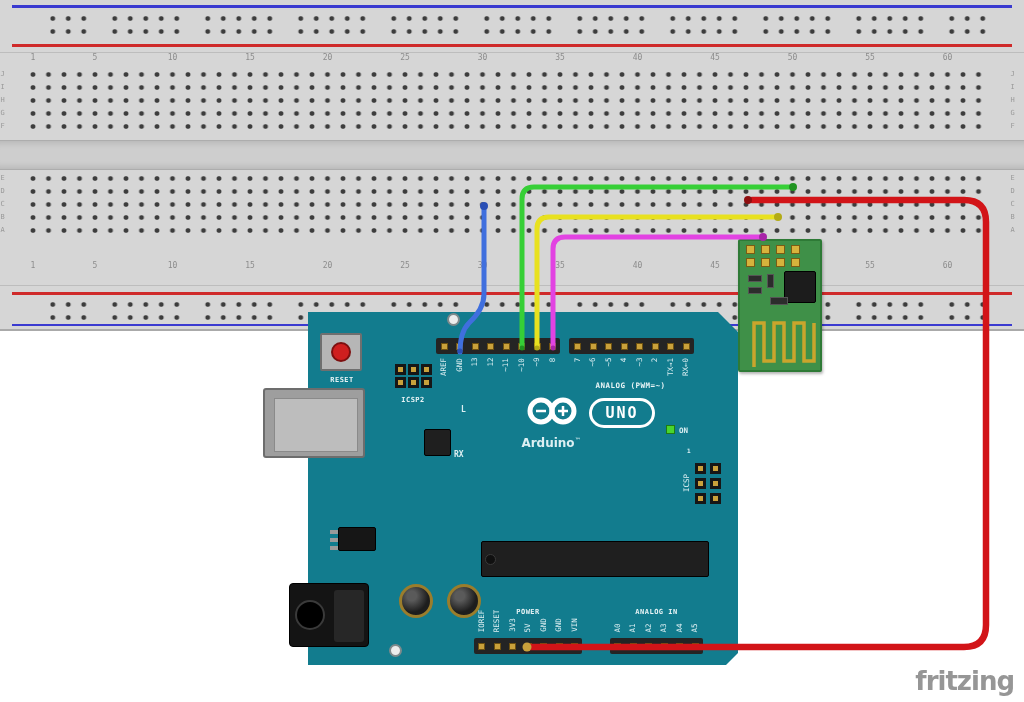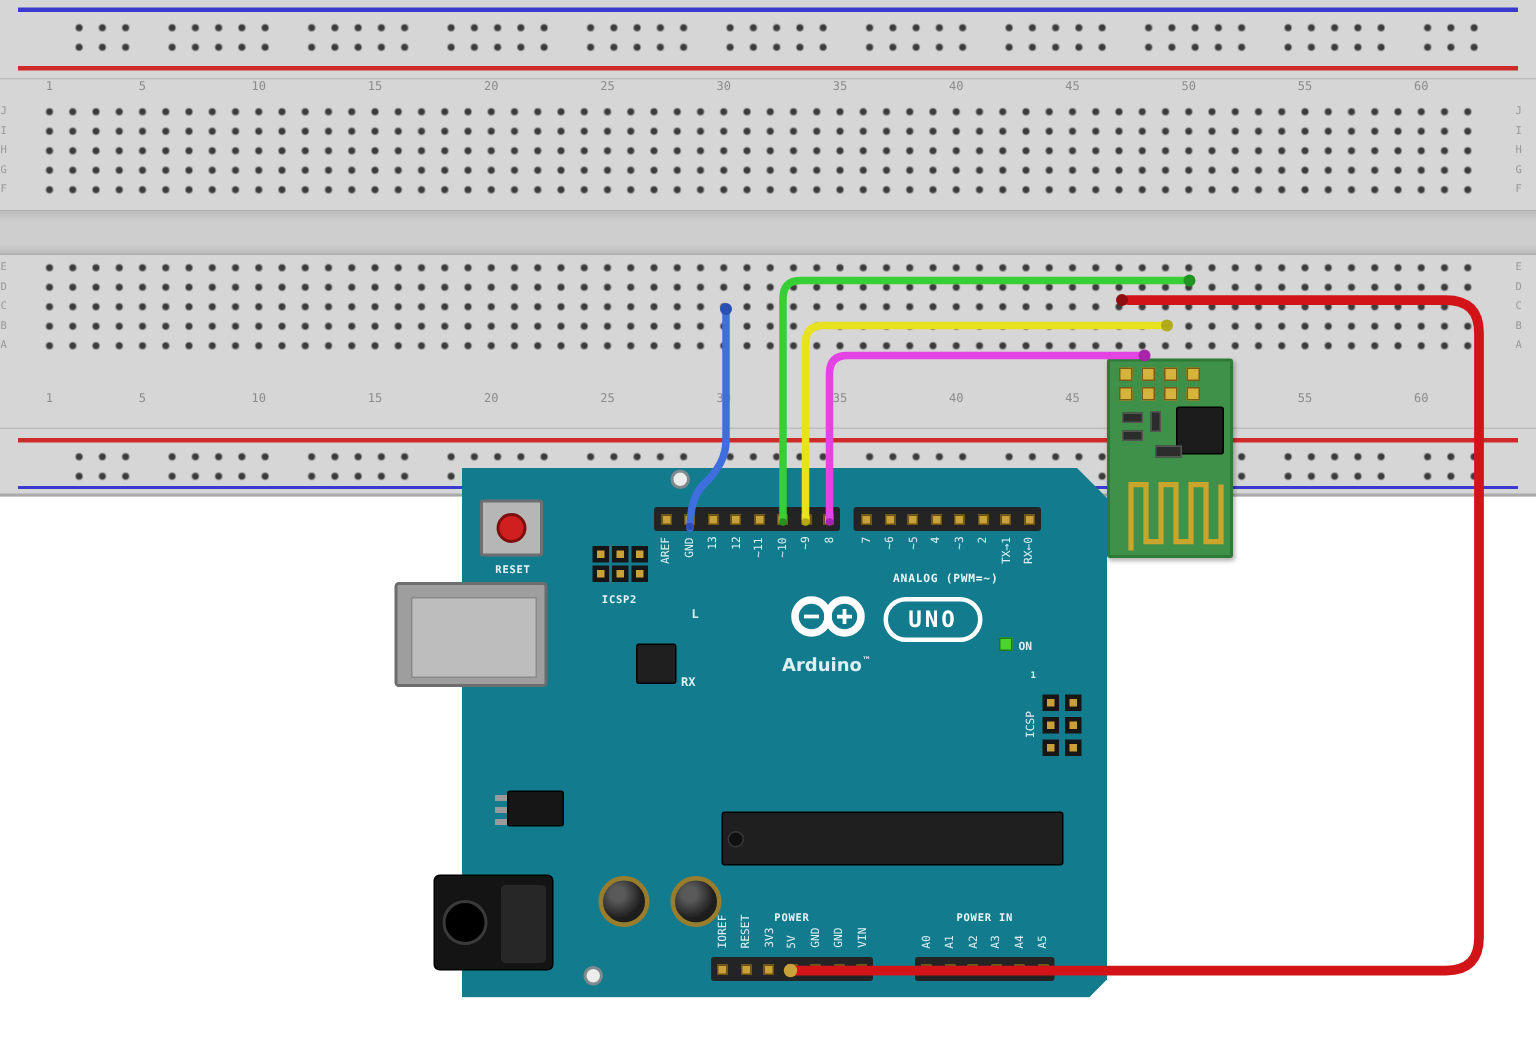--- a/index.html
+++ b/index.html
@@ -221,21 +221,21 @@
     <div class="reg"></div>
     <div class="reg-leg" style="left:22px;top:218px;"></div>
     <div class="reg-leg" style="left:22px;top:226px;"></div>
     <div class="reg-leg" style="left:22px;top:234px;"></div>
     <div class="cap" style="left:91px;top:272px;"></div>
     <div class="cap" style="left:139px;top:272px;"></div>
 
     <div class="strip" style="left:166px;top:326px;width:108px;"></div>
     <div class="strip" style="left:302px;top:326px;width:93px;"></div>
     <div class="hlabel" style="left:166px;top:296px;width:108px;">POWER</div>
-    <div class="hlabel" style="left:302px;top:296px;width:93px;">POWER IN</div>
+    <div class="hlabel" style="left:302px;top:296px;width:93px;">ANALOG IN</div>
 
     <div class="mhole" style="left:80.5px;top:331.5px;"></div>
     <div class="mhole" style="left:138.5px;top:0.5px;"></div>
 
   <div class="pin-gold" style="left: 132.5px; top: 30.5px;"></div>
       <div class="pin-gold" style="left: 148px; top: 30.5px;"></div>
       <div class="pin-gold" style="left: 163.5px; top: 30.5px;"></div>
       <div class="pin-gold" style="left: 179px; top: 30.5px;"></div>
       <div class="pin-gold" style="left: 194.5px; top: 30.5px;"></div>
       <div class="pin-gold" style="left: 210px; top: 30.5px;"></div>
@@ -316,13 +316,14 @@
       <circle cx="778" cy="217" r="4" fill="#b3ab15"></circle>
       <circle cx="537" cy="348" r="2.5" fill="#b3ab15"></circle>
       <path d="M553,346 L553,249 Q553,237 565,237 L759,237" stroke="#e243e2" stroke-width="5" fill="none" stroke-linecap="round" stroke-linejoin="round"></path>
       <circle cx="763" cy="237" r="4" fill="#a824a8"></circle>
       <circle cx="553" cy="348" r="2.5" fill="#a824a8"></circle>
       <path d="M460,352 Q460,332 469,323 Q484,309 484,294 L484,208" stroke="#3f6fde" stroke-width="5" fill="none" stroke-linecap="round" stroke-linejoin="round"></path>
       <circle cx="484" cy="206" r="4" fill="#2a4fb5"></circle>
       <circle cx="460" cy="351" r="2.5" fill="#2a4fb5"></circle>
     </svg>
 
+  <div class="watermark">fritzing</div>
 </div>
 
 </body></html>

